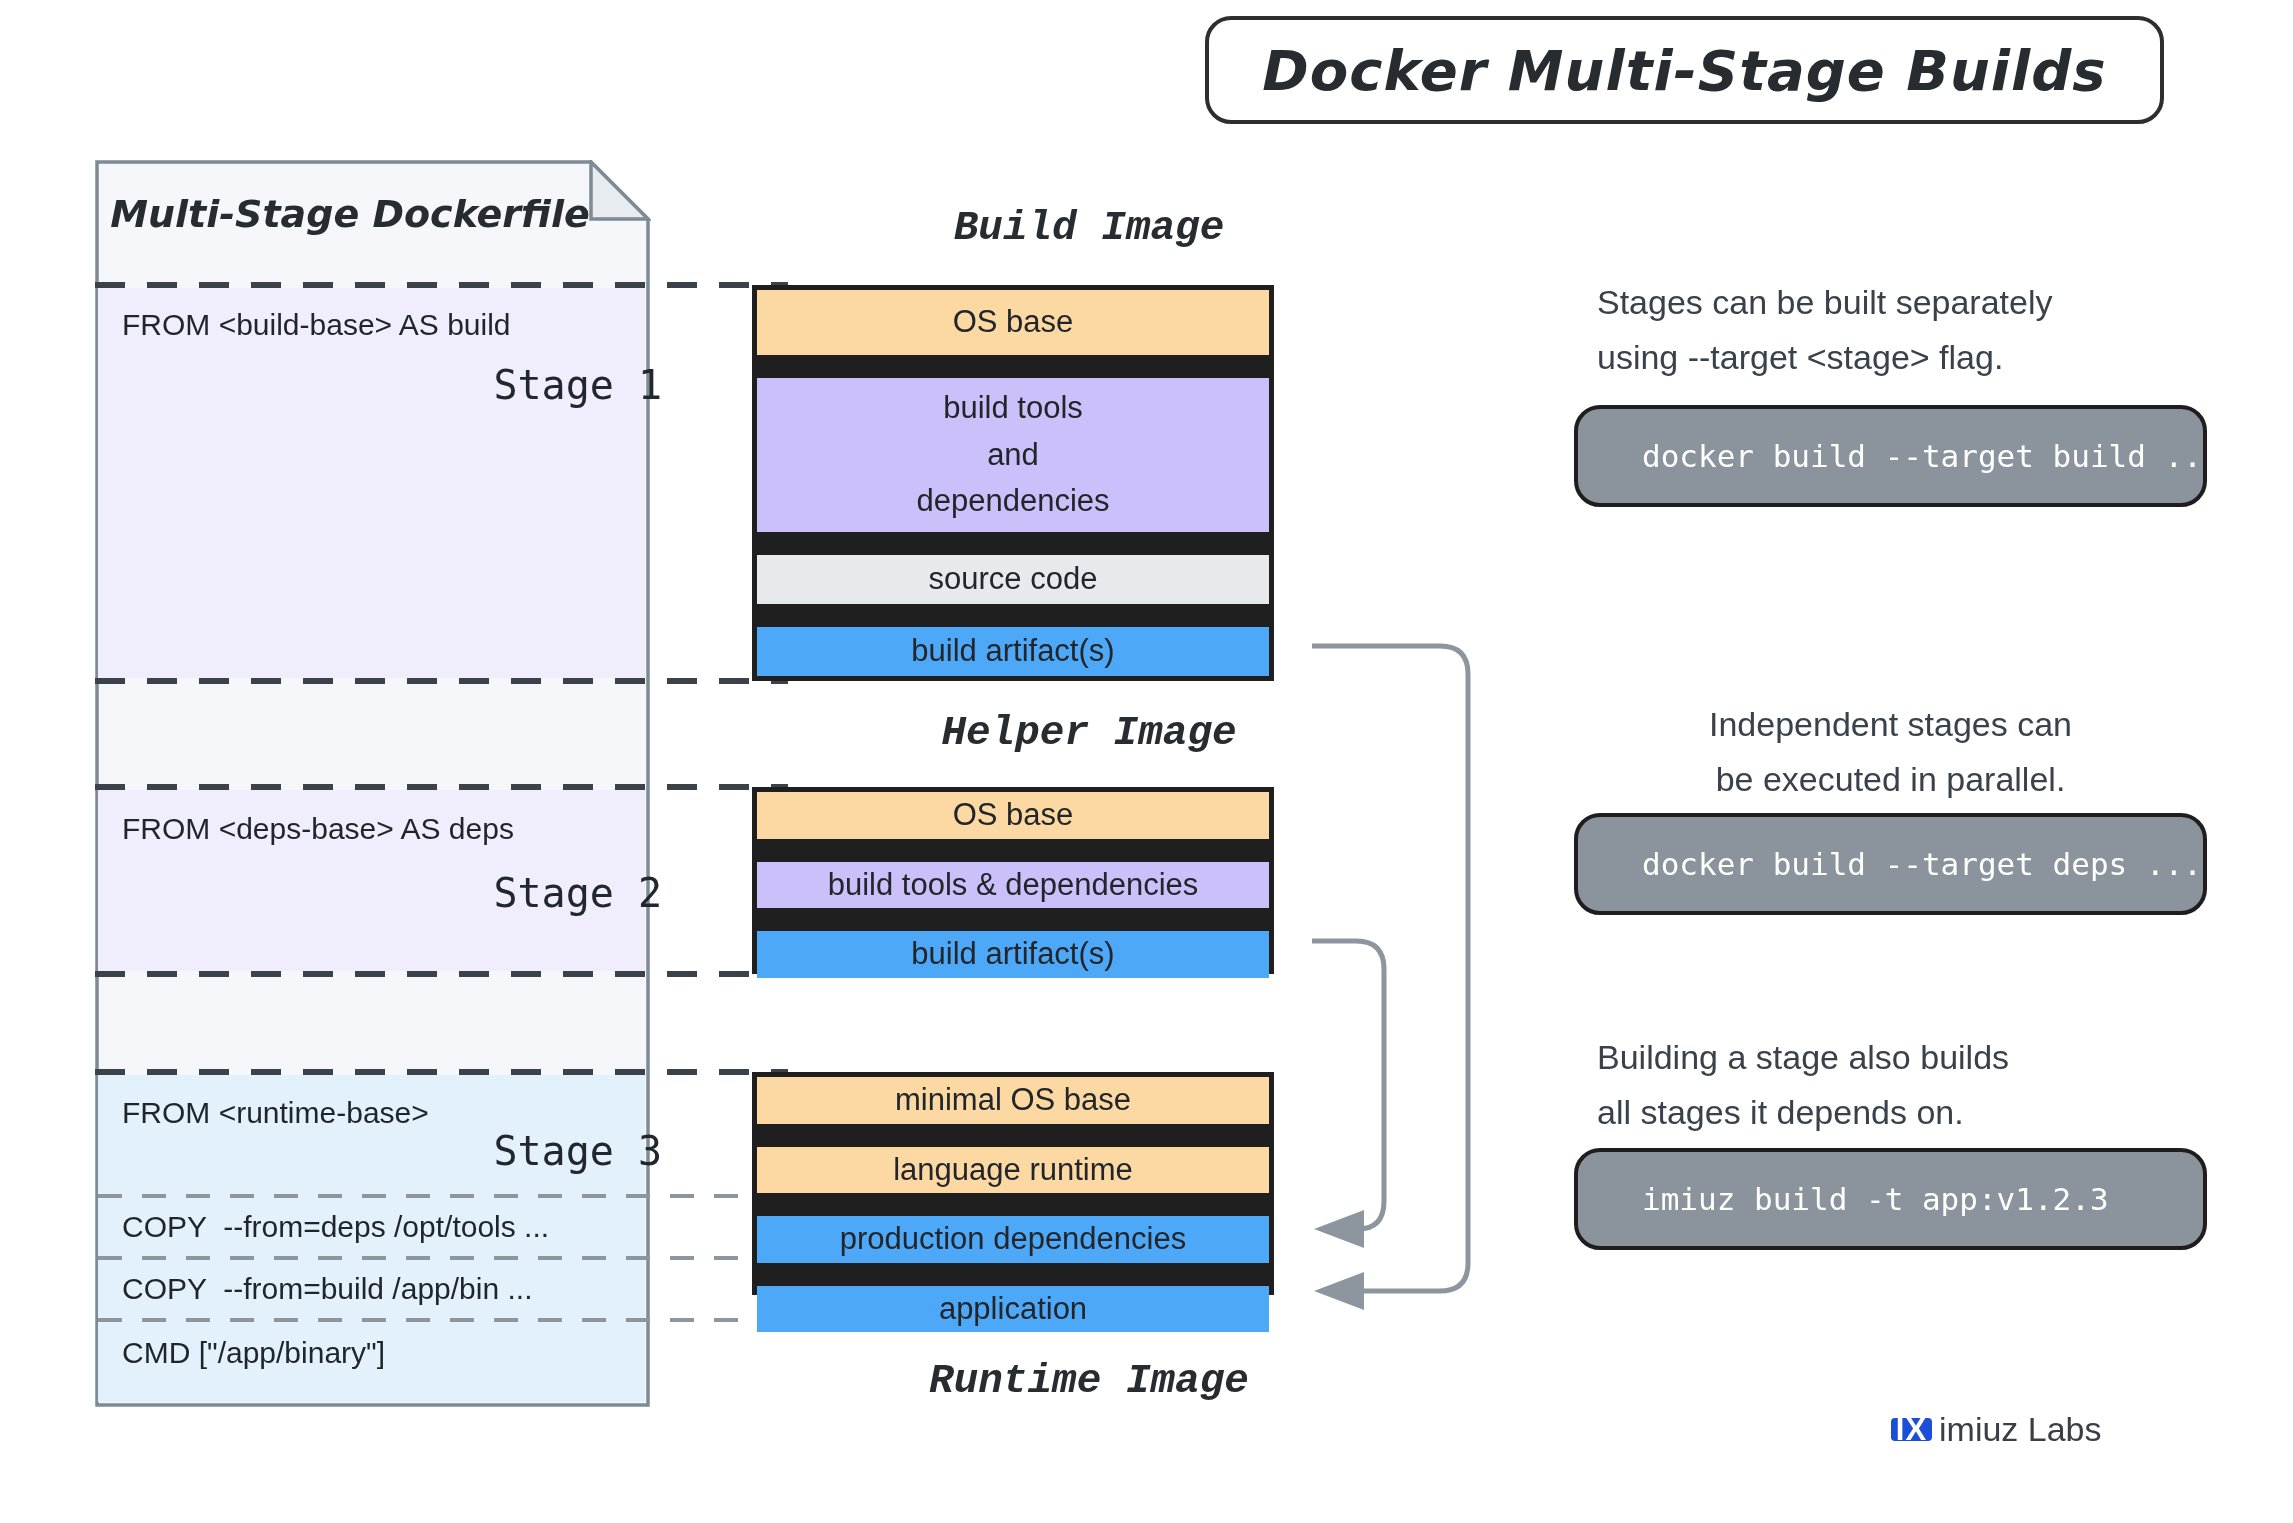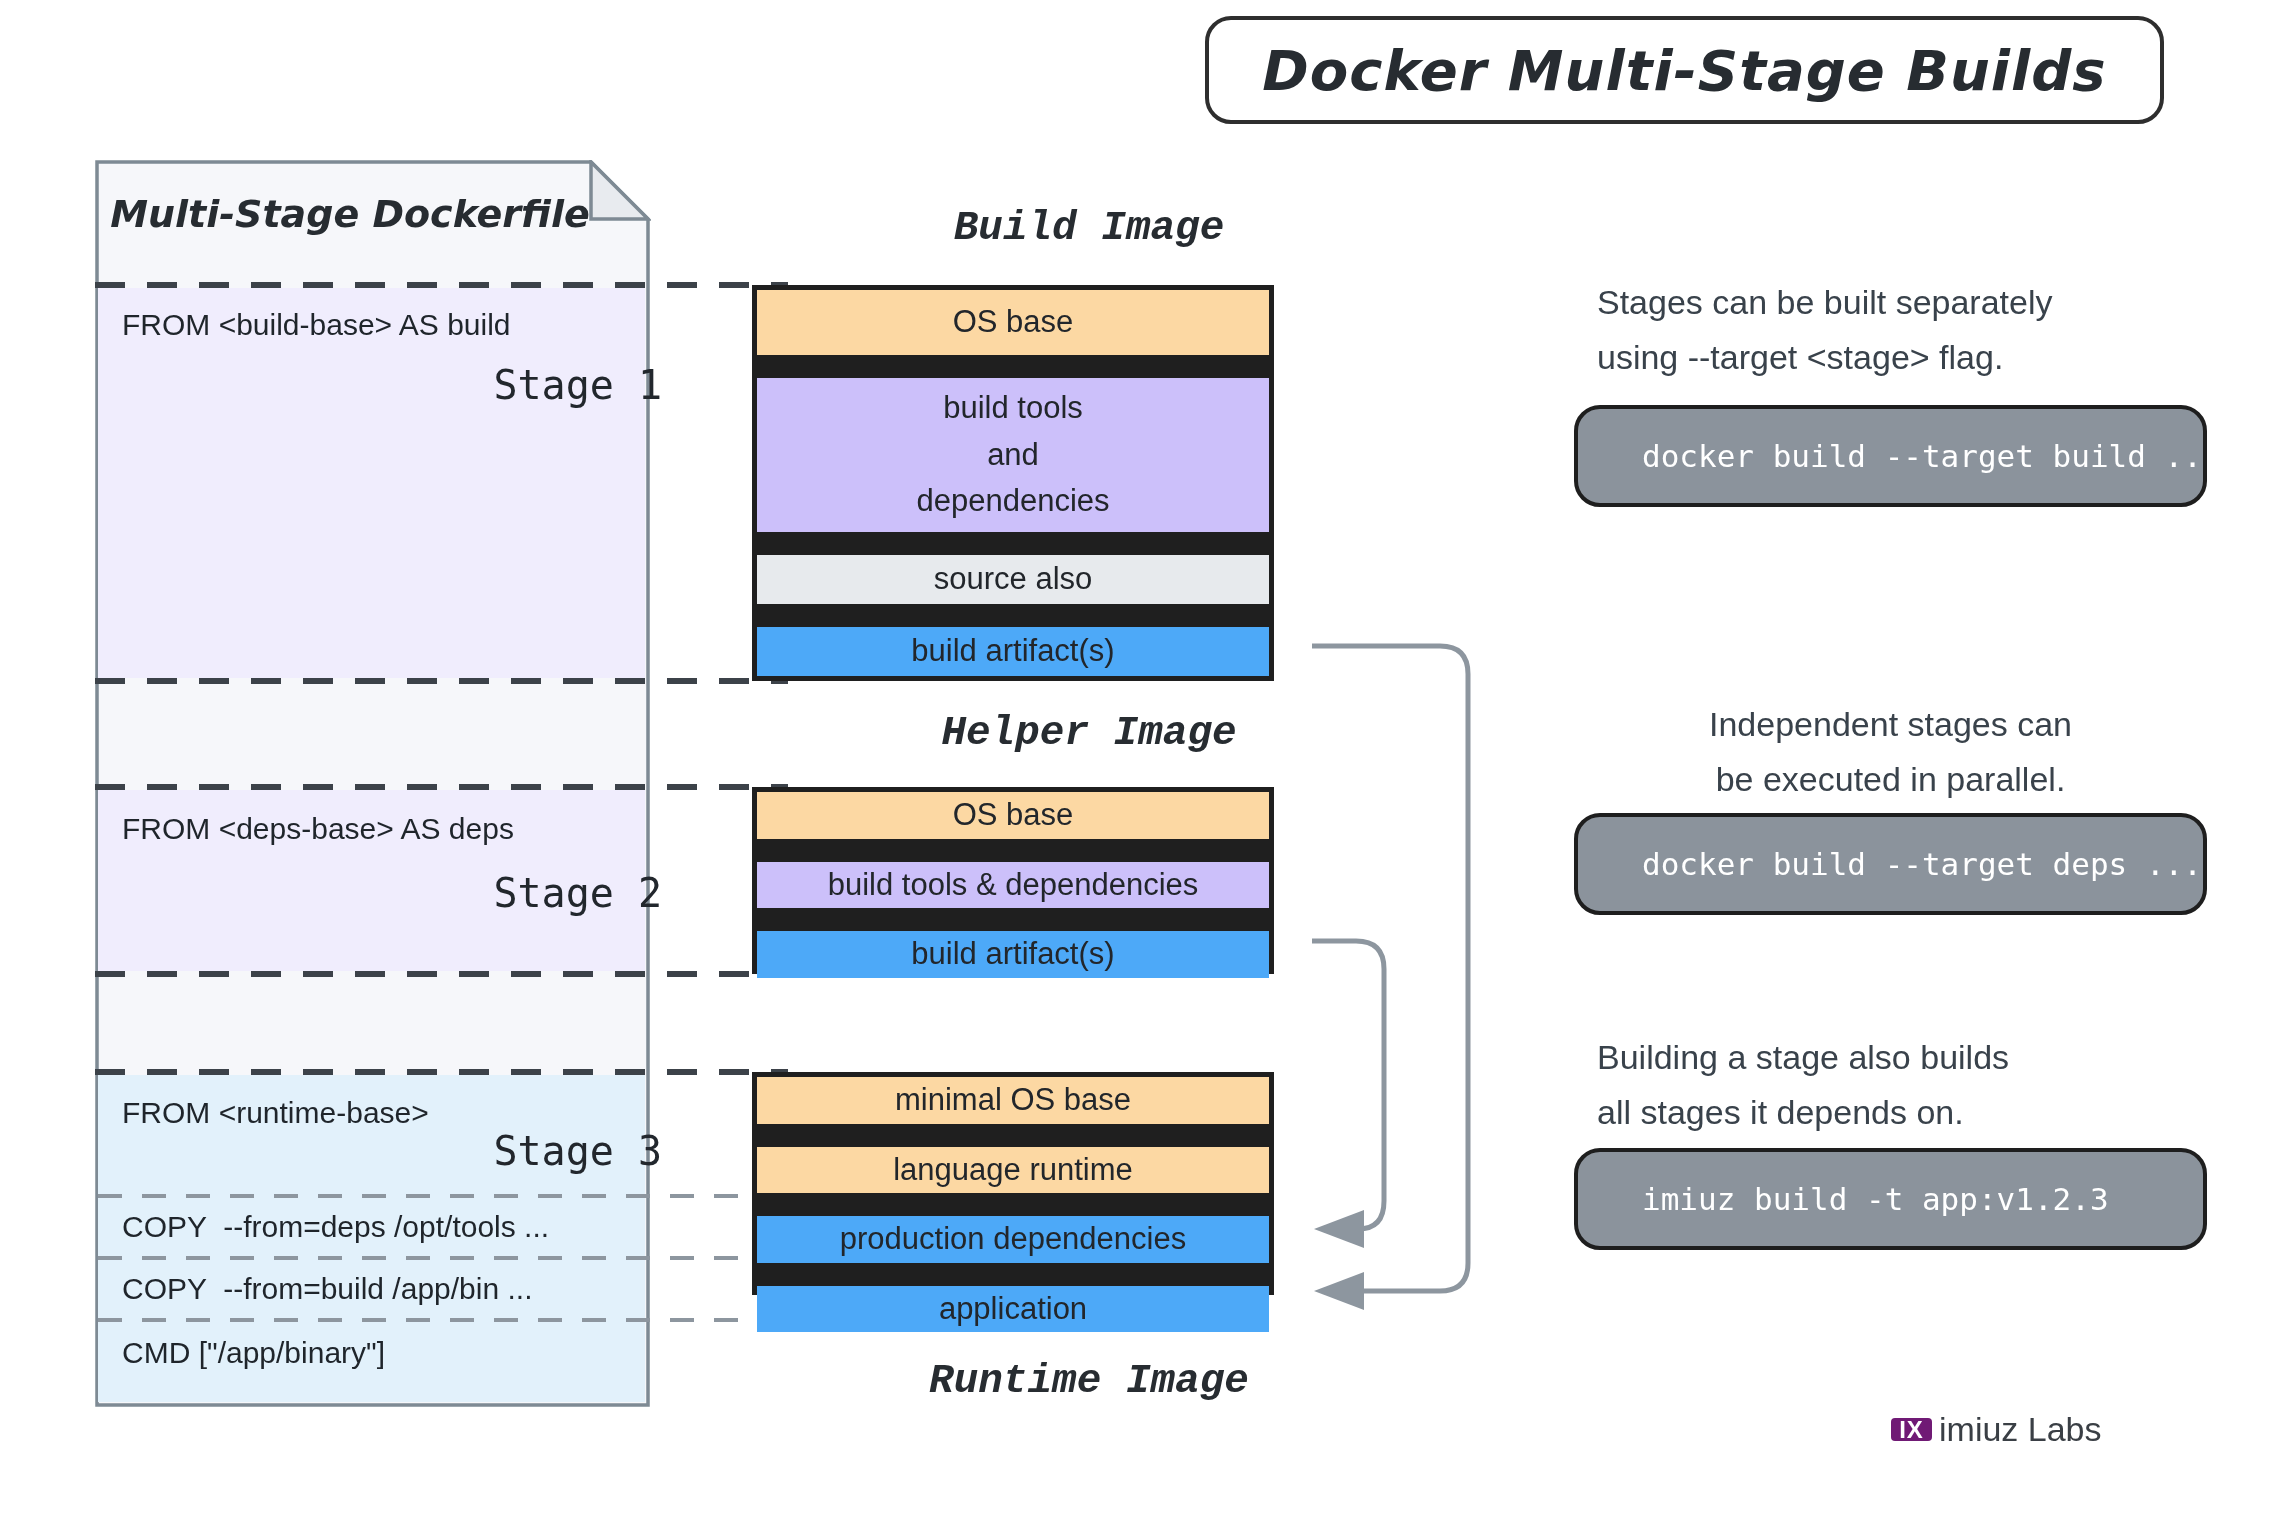--- a/index.html
+++ b/index.html
@@ -80,23 +80,23 @@
   
   .connectors{left:0;top:0;pointer-events:none;}
   .connectors path{fill:none;stroke:#8d969f;stroke-width:5;}
   .connectors polygon{fill:#8d969f;}
 
   
   .logo{
     left:1891px;top:1410px;display:flex;align-items:center;gap:7px;
   }
   .logo-mark{
-    width:41px;height:23px;background:#701a75;border-radius:4px;
+    width:41px;height:23px;background:#1d4ed8;border-radius:4px;
     display:flex;align-items:center;justify-content:center;
-    color:#ffffff;font-weight:bold;font-size:24px;letter-spacing:1px;
+    color:#ffffff;font-weight:bold;font-size:31px;letter-spacing:1px;
     font-family:"Liberation Sans", sans-serif;
   }
   .logo-name{font-size:34px;color:#3a3f45;}
 </style>
 </head>
 <body>
 
 <div id="canvas">
 
   <div class="abs title-box hand">
@@ -135,21 +135,21 @@
   <div class="abs df-line" style="top:1210px;">COPY  --from=deps /opt/tools ...</div>
   <div class="abs df-line" style="top:1272px;">COPY  --from=build /app/bin ...</div>
   <div class="abs df-line" style="top:1336px;">CMD ["/app/binary"]</div>
 
   <div class="abs img-title hand" style="top:205px;">Build Image</div>
   <div class="abs stack" style="top:285px;height:396px;">
     <div class="layer" style="height: 76px; background-color: rgb(252, 216, 163);">OS base</div>
     <div class="layer" style="height: 180px; background-color: rgb(204, 192, 250);">build tools
 and
 dependencies</div>
-    <div class="layer" style="height: 58px; background-color: rgb(231, 234, 237);">source also</div>
+    <div class="layer" style="height: 58px; background-color: rgb(231, 234, 237);">source code</div>
     <div class="layer" style="height: 57px; background-color: rgb(77, 169, 248);">build artifact(s)</div>
   </div>
 
   <div class="abs img-title hand" style="top:710px;">Helper Image</div>
   <div class="abs stack" style="top:787px;height:187px;">
     <div class="layer" style="height: 54px; background-color: rgb(252, 216, 163);">OS base</div>
     <div class="layer" style="height: 57px; background-color: rgb(204, 192, 250);">build tools &amp; dependencies</div>
     <div class="layer" style="height: 56px; background-color: rgb(77, 169, 248);">build artifact(s)</div>
   </div>
 

